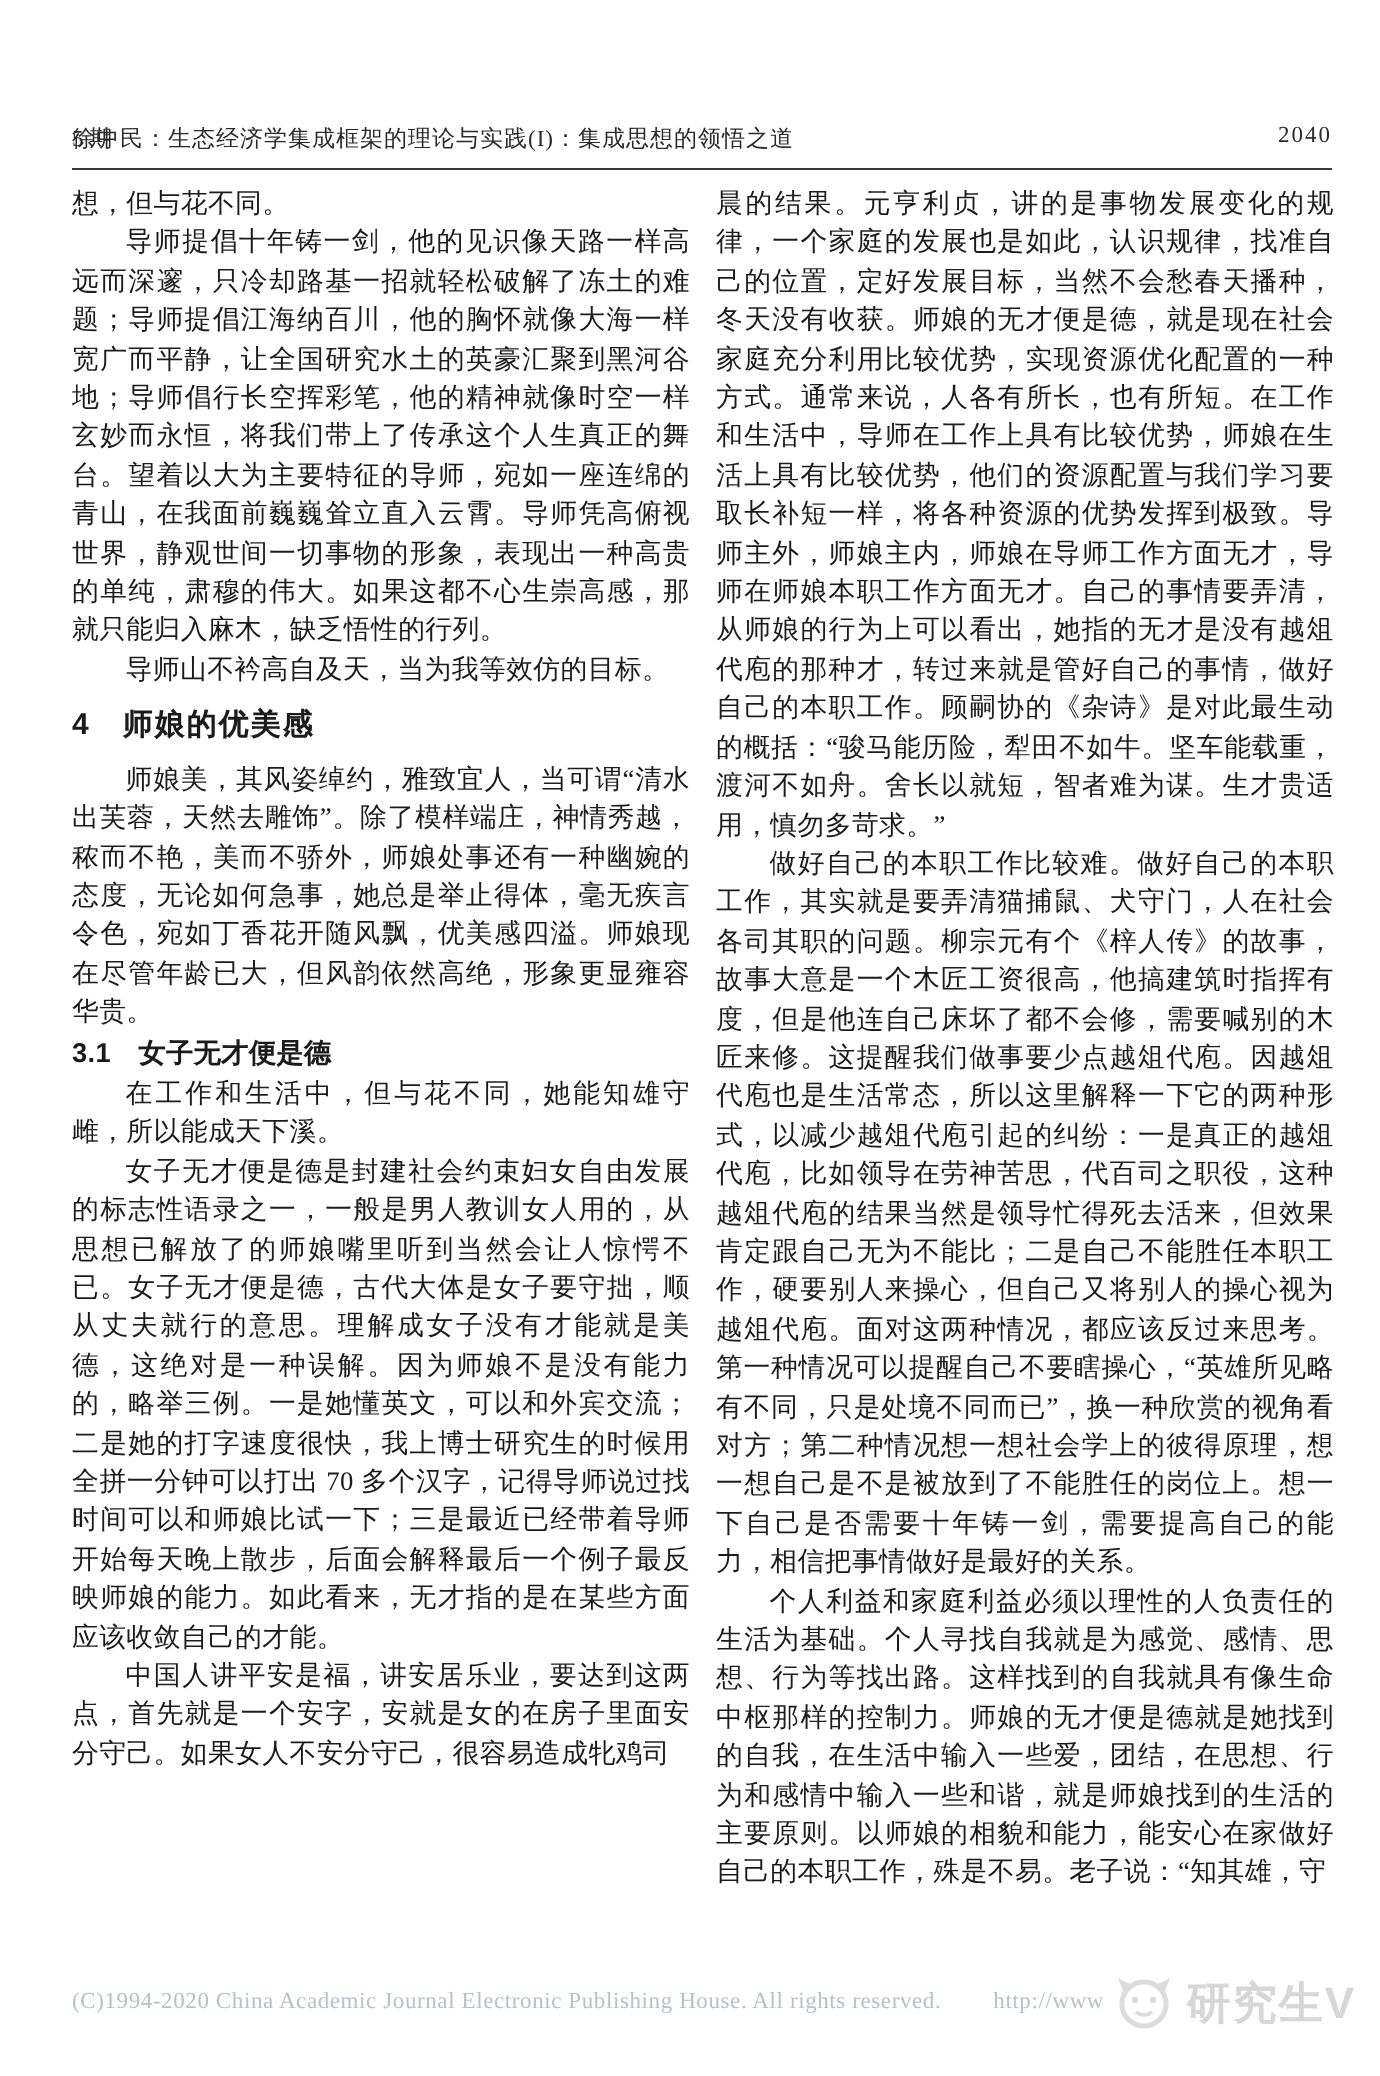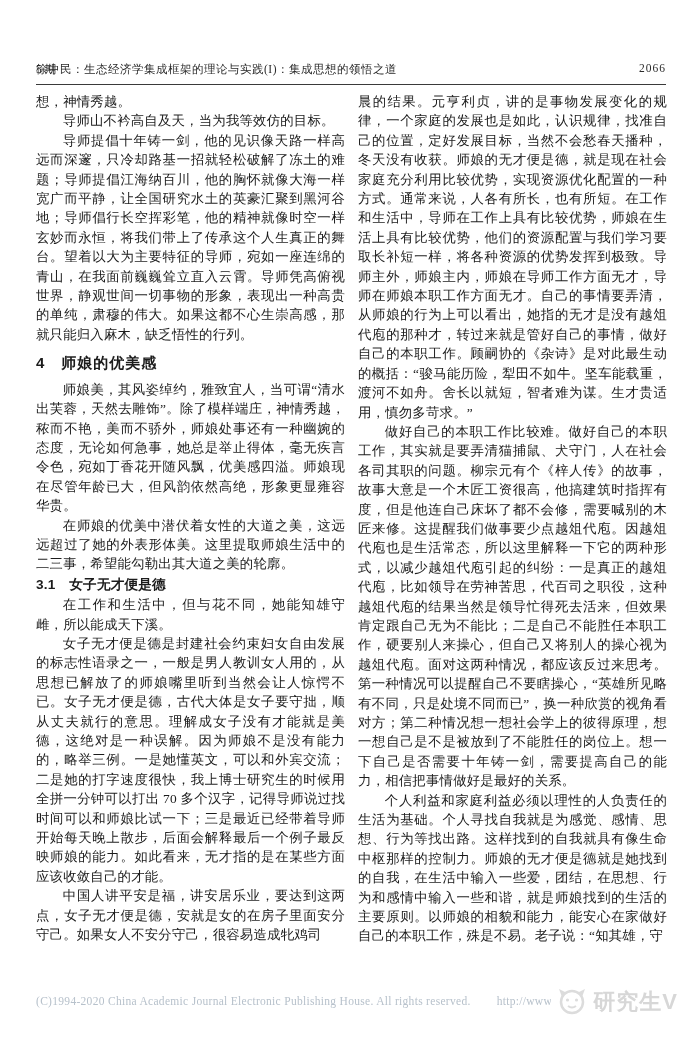--- a/index.html
+++ b/index.html
@@ -70,36 +70,35 @@
   .cat{width:34px;height:30px;flex:0 0 auto;}
 </style>
 </head>
 <body>
 
 <div class="page">
 
   <div class="header">
     <span class="issue">5 期</span>
     <span class="htitle">徐中民：生态经济学集成框架的理论与实践(I)：集成思想的领悟之道</span>
-    <span class="pageno">2066</span>
+    <span class="pageno">2040</span>
   </div>
   <div class="rule"></div>
 
   <div class="columns">
     <div class="col">
-        <p class="para noindent">想，神情秀越。</p>
+        <p class="para noindent">想，但与花不同。</p>
+        <p class="para indent">导师提倡十年铸一剑，他的见识像天路一样高远而深邃，只冷却路基一招就轻松破解了冻土的难题；导师提倡江海纳百川，他的胸怀就像大海一样宽广而平静，让全国研究水土的英豪汇聚到黑河谷地；导师倡行长空挥彩笔，他的精神就像时空一样玄妙而永恒，将我们带上了传承这个人生真正的舞台。望着以大为主要特征的导师，宛如一座连绵的青山，在我面前巍巍耸立直入云霄。导师凭高俯视世界，静观世间一切事物的形象，表现出一种高贵的单纯，肃穆的伟大。如果这都不心生崇高感，那就只能归入麻木，缺乏悟性的行列。</p>
         <p class="para indent">导师山不衿高自及天，当为我等效仿的目标。</p>
-        <p class="para indent">导师提倡十年铸一剑，他的见识像天路一样高远而深邃，只冷却路基一招就轻松破解了冻土的难题；导师提倡江海纳百川，他的胸怀就像大海一样宽广而平静，让全国研究水土的英豪汇聚到黑河谷地；导师倡行长空挥彩笔，他的精神就像时空一样玄妙而永恒，将我们带上了传承这个人生真正的舞台。望着以大为主要特征的导师，宛如一座连绵的青山，在我面前巍巍耸立直入云霄。导师凭高俯视世界，静观世间一切事物的形象，表现出一种高贵的单纯，肃穆的伟大。如果这都不心生崇高感，那就只能归入麻木，缺乏悟性的行列。</p>
         <p class="para h2">4　师娘的优美感</p>
         <p class="para indent">师娘美，其风姿绰约，雅致宜人，当可谓“清水出芙蓉，天然去雕饰”。除了模样端庄，神情秀越，秾而不艳，美而不骄外，师娘处事还有一种幽婉的态度，无论如何急事，她总是举止得体，毫无疾言令色，宛如丁香花开随风飘，优美感四溢。师娘现在尽管年龄已大，但风韵依然高绝，形象更显雍容华贵。</p>
-        <p class="para indent">在师娘的优美中潜伏着女性的大道之美，这远远超过了她的外表形体美。这里提取师娘生活中的二三事，希望能勾勒出其大道之美的轮廓。</p>
         <p class="para h3">3.1　女子无才便是德</p>
         <p class="para indent">在工作和生活中，但与花不同，她能知雄守雌，所以能成天下溪。</p>
         <p class="para indent">女子无才便是德是封建社会约束妇女自由发展的标志性语录之一，一般是男人教训女人用的，从思想已解放了的师娘嘴里听到当然会让人惊愕不已。女子无才便是德，古代大体是女子要守拙，顺从丈夫就行的意思。理解成女子没有才能就是美德，这绝对是一种误解。因为师娘不是没有能力的，略举三例。一是她懂英文，可以和外宾交流；二是她的打字速度很快，我上博士研究生的时候用全拼一分钟可以打出 70 多个汉字，记得导师说过找时间可以和师娘比试一下；三是最近已经带着导师开始每天晚上散步，后面会解释最后一个例子最反映师娘的能力。如此看来，无才指的是在某些方面应该收敛自己的才能。</p>
-        <p class="para indent">中国人讲平安是福，讲安居乐业，要达到这两点，女子无才便是德，安就是女的在房子里面安分守己。如果女人不安分守己，很容易造成牝鸡司</p>
+        <p class="para indent">中国人讲平安是福，讲安居乐业，要达到这两点，首先就是一个安字，安就是女的在房子里面安分守己。如果女人不安分守己，很容易造成牝鸡司</p>
       </div>
     <div class="col">
         <p class="para noindent">晨的结果。元亨利贞，讲的是事物发展变化的规律，一个家庭的发展也是如此，认识规律，找准自己的位置，定好发展目标，当然不会愁春天播种，冬天没有收获。师娘的无才便是德，就是现在社会家庭充分利用比较优势，实现资源优化配置的一种方式。通常来说，人各有所长，也有所短。在工作和生活中，导师在工作上具有比较优势，师娘在生活上具有比较优势，他们的资源配置与我们学习要取长补短一样，将各种资源的优势发挥到极致。导师主外，师娘主内，师娘在导师工作方面无才，导师在师娘本职工作方面无才。自己的事情要弄清，从师娘的行为上可以看出，她指的无才是没有越俎代庖的那种才，转过来就是管好自己的事情，做好自己的本职工作。顾嗣协的《杂诗》是对此最生动的概括：“骏马能历险，犁田不如牛。坚车能载重，渡河不如舟。舍长以就短，智者难为谋。生才贵适用，慎勿多苛求。”</p>
         <p class="para indent">做好自己的本职工作比较难。做好自己的本职工作，其实就是要弄清猫捕鼠、犬守门，人在社会各司其职的问题。柳宗元有个《梓人传》的故事，故事大意是一个木匠工资很高，他搞建筑时指挥有度，但是他连自己床坏了都不会修，需要喊别的木匠来修。这提醒我们做事要少点越俎代庖。因越俎代庖也是生活常态，所以这里解释一下它的两种形式，以减少越俎代庖引起的纠纷：一是真正的越俎代庖，比如领导在劳神苦思，代百司之职役，这种越俎代庖的结果当然是领导忙得死去活来，但效果肯定跟自己无为不能比；二是自己不能胜任本职工作，硬要别人来操心，但自己又将别人的操心视为越俎代庖。面对这两种情况，都应该反过来思考。第一种情况可以提醒自己不要瞎操心，“英雄所见略有不同，只是处境不同而已”，换一种欣赏的视角看对方；第二种情况想一想社会学上的彼得原理，想一想自己是不是被放到了不能胜任的岗位上。想一下自己是否需要十年铸一剑，需要提高自己的能力，相信把事情做好是最好的关系。</p>
         <p class="para indent">个人利益和家庭利益必须以理性的人负责任的生活为基础。个人寻找自我就是为感觉、感情、思想、行为等找出路。这样找到的自我就具有像生命中枢那样的控制力。师娘的无才便是德就是她找到的自我，在生活中输入一些爱，团结，在思想、行为和感情中输入一些和谐，就是师娘找到的生活的主要原则。以师娘的相貌和能力，能安心在家做好自己的本职工作，殊是不易。老子说：“知其雄，守</p>
       </div>
   </div>
 
   <div class="footer">
     <span>(C)1994-2020 China Academic Journal Electronic Publishing House. All rights reserved.</span><span class="url">http://www.cnki.net</span>

